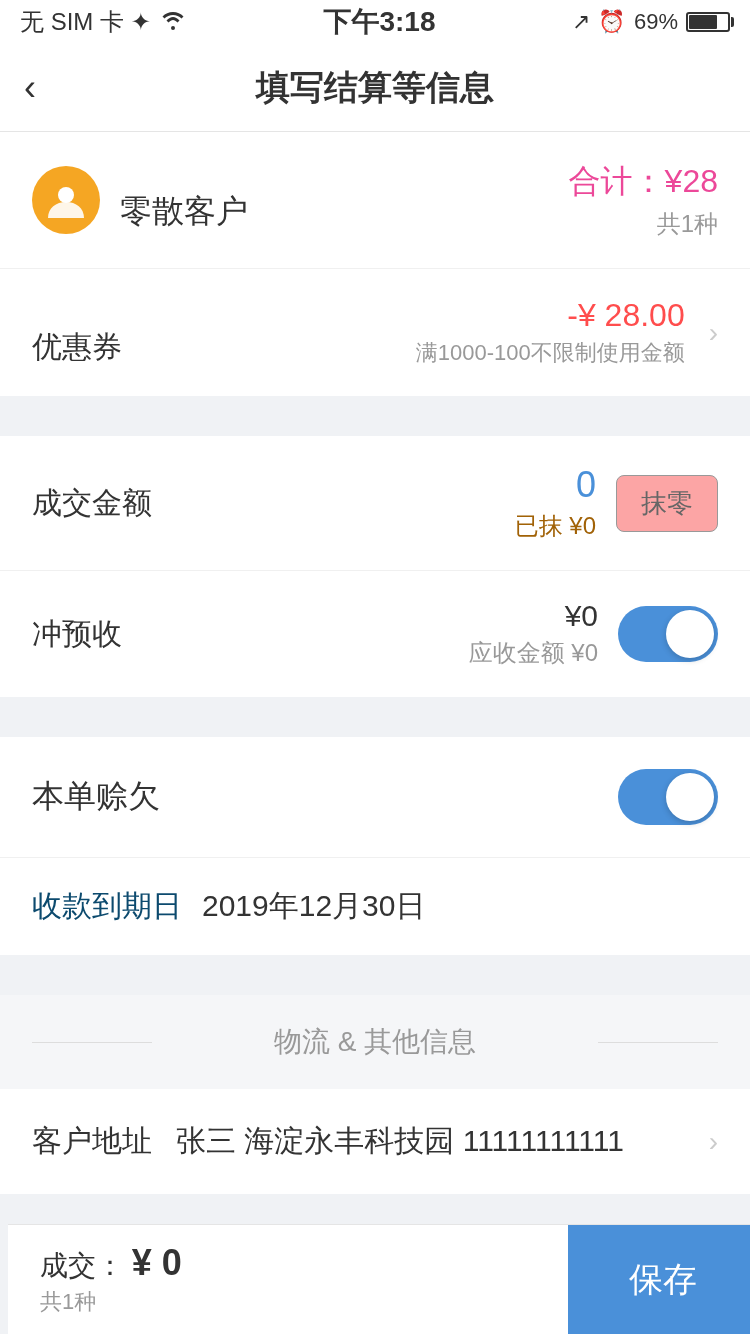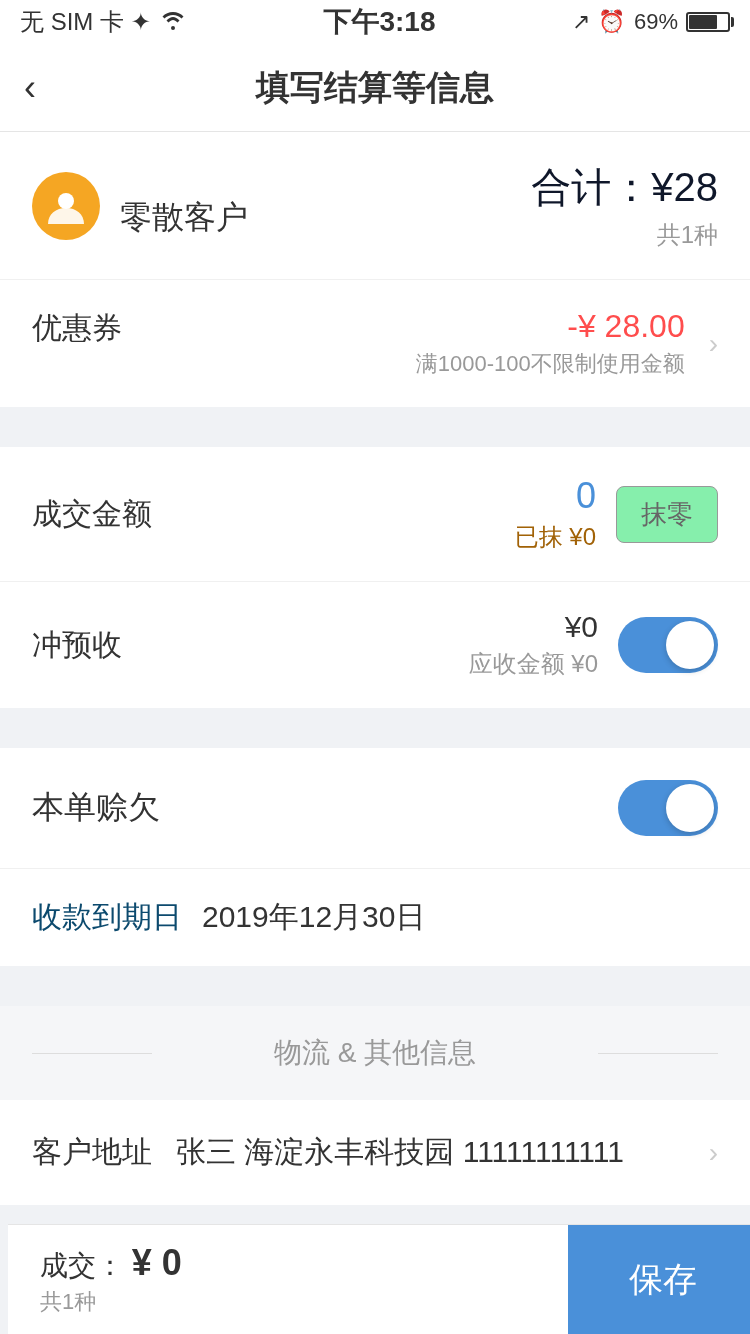--- a/index.html
+++ b/index.html
@@ -79,27 +79,27 @@
       background: #fff;
     }
     .customer-left { display: flex; align-items: flex-end; gap: 20px; }
     .customer-avatar {
       width: 68px; height: 68px; border-radius: 50%; background: #f5a623;
       display: flex; align-items: center; justify-content: center;
     }
     .customer-avatar svg { width: 44px; height: 44px; }
     .customer-name { font-size: 32px; font-weight: 500; color: #333; }
     .customer-right { text-align: right; }
-    .customer-total { font-size: 40px; color: #0f172a; }
+    .customer-total { font-size: 32px; color: #ec4899; }
     .customer-count { font-size: 24px; color: #999; margin-top: 4px; }
 
     
     .coupon-row {
       display: flex;
-      align-items: flex-start;
+      align-items: flex-end;
       justify-content: space-between;
       padding: 28px 32px;
       background: #fff;
       border-top: 1px solid #f0f0f0;
     }
     .coupon-label { font-size: 30px; color: #333; }
     .coupon-right { display: flex; align-items: center; gap: 24px; }
     .coupon-info { text-align: right; }
     .coupon-discount { font-size: 32px; color: #ff4d4d; font-weight: 500; }
     .coupon-desc { font-size: 22px; color: #999; margin-top: 4px; }
@@ -115,21 +115,21 @@
       justify-content: space-between;
       padding: 28px 32px;
       background: #fff;
       border-bottom: 1px solid #f0f0f0;
     }
     .form-label { font-size: 30px; color: #333; }
     .form-right { display: flex; align-items: center; gap: 20px; }
     .amount-value { font-size: 36px; color: #4a90d9; font-weight: 500; }
     .round-btn {
       border: 1px solid #999; border-radius: 8px;
-      padding: 10px 24px; font-size: 26px; color: #666; background: #86efac;
+      padding: 10px 24px; font-size: 26px; color: #666; background: #fca5a5;
       cursor: pointer;
     }
     .sub-text { font-size: 24px; color: #a16207; margin-top: 4px; }
     .form-right-col { text-align: right; }
 
     
     .advance-row {
       display: flex; align-items: center; justify-content: space-between;
       padding: 28px 32px; background: #fff;
     }

